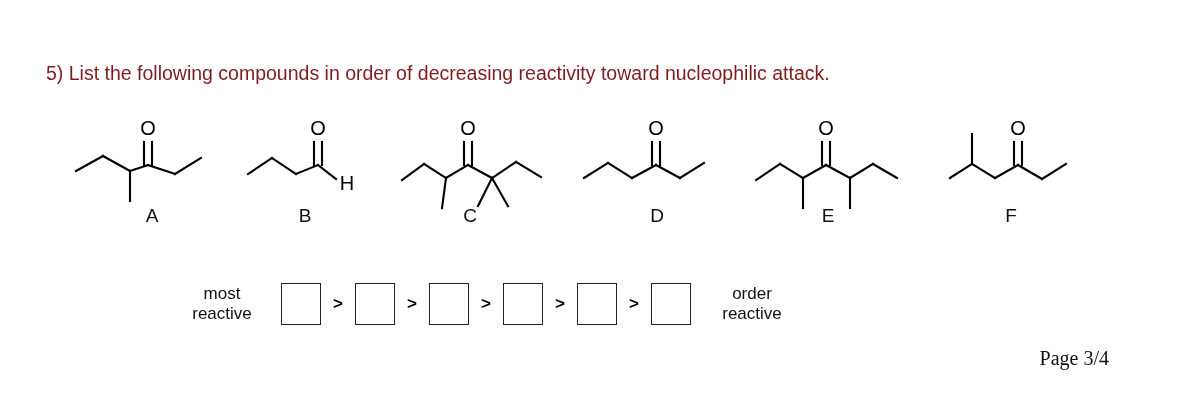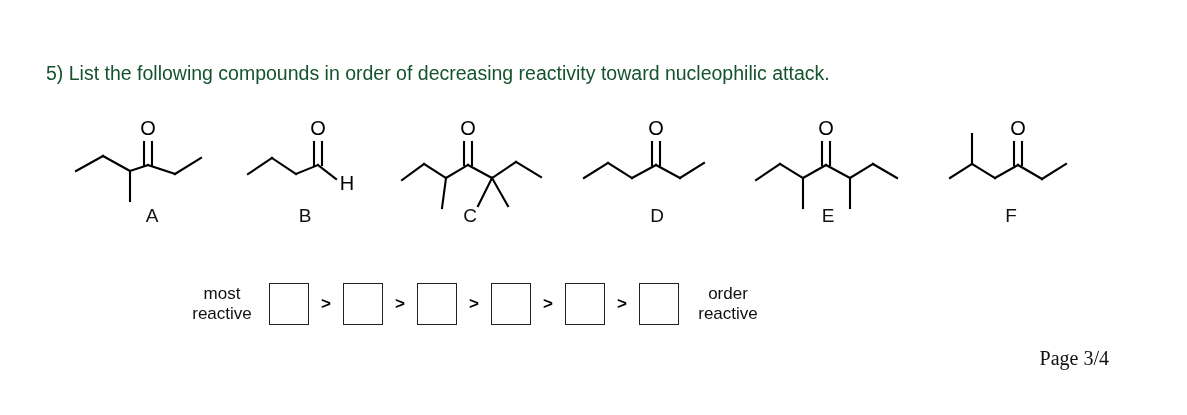--- a/index.html
+++ b/index.html
@@ -16,21 +16,21 @@
     overflow: hidden;
   }
 
   #question-text {
     position: absolute;
     left: 46px;
     top: 60px;
     font-size: 19.5px;
     line-height: 26px;
     white-space: nowrap;
-    color: #14532d;
+    color: #7f1d1d;
   }
 
   #structures-row {
     position: absolute;
     left: 0;
     top: 108px;
     width: 1187px;
     height: 125px;
   }
   .structure-cell {
@@ -76,21 +76,21 @@
     font-size: 19px;
     color: #111111;
   }
 
   #answer-row {
     position: absolute;
     left: 183px;
     top: 283px;
     display: flex;
     align-items: center;
-    gap: 0;
+    gap: 12px;
   }
   .edge-label {
     font-size: 17px;
     line-height: 20px;
     text-align: center;
     color: #111111;
     width: 78px;
   }
   .edge-label.left { margin-right: 8px; }
   .edge-label.right { margin-left: 10px; text-align: center; }

